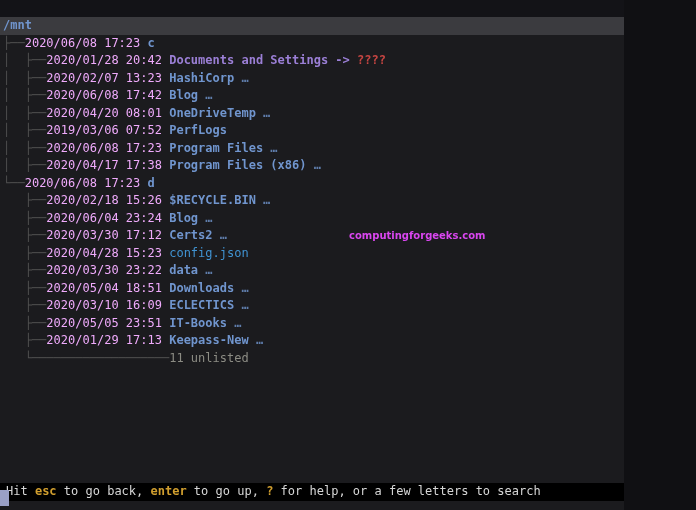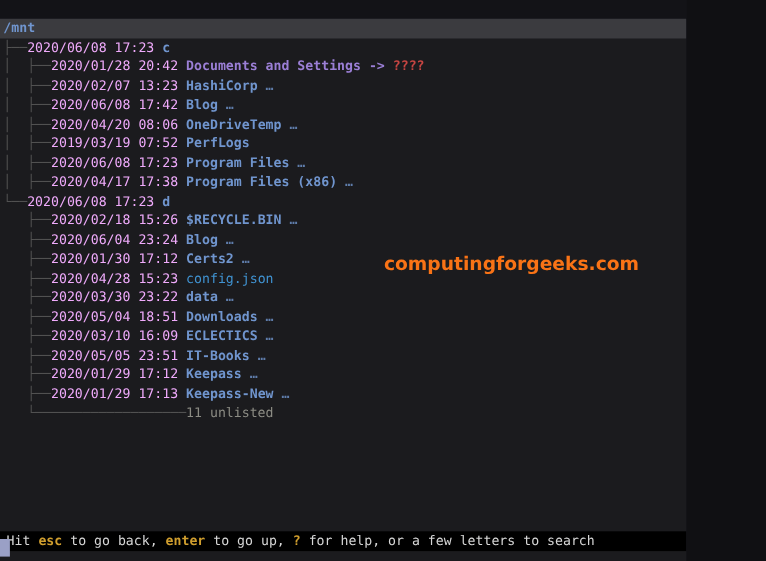--- a/index.html
+++ b/index.html
@@ -30,22 +30,22 @@
   .name-file{ color:#4093d2; }
   .name-symlink { color:#9b7fd6; font-weight:bold;margin-top:28px; }
   .arrow    { color:#9b7fd6; font-weight:bold; }
   .target-broken { color:#c64542; font-weight:bold; }
   .suffix   { color:#5f7dab; font-weight:bold; }
   .unlisted { color:#8c8c84; }
   .root-name{ color:#7095ce; font-weight:bold; }
   .watermark {
     position:absolute; left:349px; top:230px;
     font-family:"DejaVu Sans","Liberation Sans",sans-serif;
-    font-size:17px; font-weight:bold;
-    color:#f97316;
+    font-size:10px; font-weight:bold;
+    color:#d946ef;
     letter-spacing:0;
   }
   .statusbar {
     position:absolute; left:0; right:0; top:483px;
     height:17.5px; line-height:17.5px;
     background:#000000;
     color:#d6d6d6;
     white-space:pre;
     padding-left:6px;
   }
@@ -66,34 +66,33 @@
 
 <div class="screen">
   <div class="topbar"></div>
 
   <div class="tree" id="tree">
       <div class="row selected"><span class="root-name">/mnt</span></div>
       <div class="row"><span class="prefix">├──</span><span class="date">2020/06/08 17:23 </span><span class="name-drive">c</span></div>
       <div class="row"><span class="prefix">│  ├──</span><span class="date">2020/01/28 20:42 </span><span class="name-symlink">Documents and Settings</span><span class="arrow"> -&gt; </span><span class="target-broken">????</span></div>
       <div class="row"><span class="prefix">│  ├──</span><span class="date">2020/02/07 13:23 </span><span class="name-dir">HashiCorp</span><span class="suffix"> …</span></div>
       <div class="row"><span class="prefix">│  ├──</span><span class="date">2020/06/08 17:42 </span><span class="name-dir">Blog</span><span class="suffix"> …</span></div>
-      <div class="row"><span class="prefix">│  ├──</span><span class="date">2020/04/20 08:06 </span><span class="name-dir">OneDriveTemp</span><span class="suffix"> …</span></div>
-      <div class="row"><span class="prefix">│  ├──</span><span class="date">2019/03/19 07:52 </span><span class="name-dir">PerfLogs</span></div>
+      <div class="row"><span class="prefix">│  ├──</span><span class="date">2020/04/20 08:01 </span><span class="name-dir">OneDriveTemp</span><span class="suffix"> …</span></div>
+      <div class="row"><span class="prefix">│  ├──</span><span class="date">2019/03/06 07:52 </span><span class="name-dir">PerfLogs</span></div>
       <div class="row"><span class="prefix">│  ├──</span><span class="date">2020/06/08 17:23 </span><span class="name-dir">Program Files</span><span class="suffix"> …</span></div>
       <div class="row"><span class="prefix">│  ├──</span><span class="date">2020/04/17 17:38 </span><span class="name-dir">Program Files (x86)</span><span class="suffix"> …</span></div>
       <div class="row"><span class="prefix">└──</span><span class="date">2020/06/08 17:23 </span><span class="name-drive">d</span></div>
       <div class="row"><span class="prefix">   ├──</span><span class="date">2020/02/18 15:26 </span><span class="name-dir">$RECYCLE.BIN</span><span class="suffix"> …</span></div>
       <div class="row"><span class="prefix">   ├──</span><span class="date">2020/06/04 23:24 </span><span class="name-dir">Blog</span><span class="suffix"> …</span></div>
-      <div class="row"><span class="prefix">   ├──</span><span class="date">2020/01/30 17:12 </span><span class="name-dir">Certs2</span><span class="suffix"> …</span></div>
+      <div class="row"><span class="prefix">   ├──</span><span class="date">2020/03/30 17:12 </span><span class="name-dir">Certs2</span><span class="suffix"> …</span></div>
       <div class="row"><span class="prefix">   ├──</span><span class="date">2020/04/28 15:23 </span><span class="name-file">config.json</span></div>
       <div class="row"><span class="prefix">   ├──</span><span class="date">2020/03/30 23:22 </span><span class="name-dir">data</span><span class="suffix"> …</span></div>
       <div class="row"><span class="prefix">   ├──</span><span class="date">2020/05/04 18:51 </span><span class="name-dir">Downloads</span><span class="suffix"> …</span></div>
       <div class="row"><span class="prefix">   ├──</span><span class="date">2020/03/10 16:09 </span><span class="name-dir">ECLECTICS</span><span class="suffix"> …</span></div>
       <div class="row"><span class="prefix">   ├──</span><span class="date">2020/05/05 23:51 </span><span class="name-dir">IT-Books</span><span class="suffix"> …</span></div>
-      <div class="row"><span class="prefix">   ├──</span><span class="date">2020/01/29 17:12 </span><span class="name-dir">Keepass</span><span class="suffix"> …</span></div>
       <div class="row"><span class="prefix">   ├──</span><span class="date">2020/01/29 17:13 </span><span class="name-dir">Keepass-New</span><span class="suffix"> …</span></div>
       <div class="row"><span class="prefix">   └───────────────────</span><span class="unlisted">11 unlisted</span></div>
     </div>
 
   <div class="watermark">computingforgeeks.com</div>
 
   <div class="statusbar" id="status-line"><span>Hit </span><span class="key">esc</span><span> to go back, </span><span class="key">enter</span><span> to go up, </span><span class="key">?</span><span> for help, or a few letters to search</span></div>
 
   <div class="inputline">
     <span class="cursor"></span>

